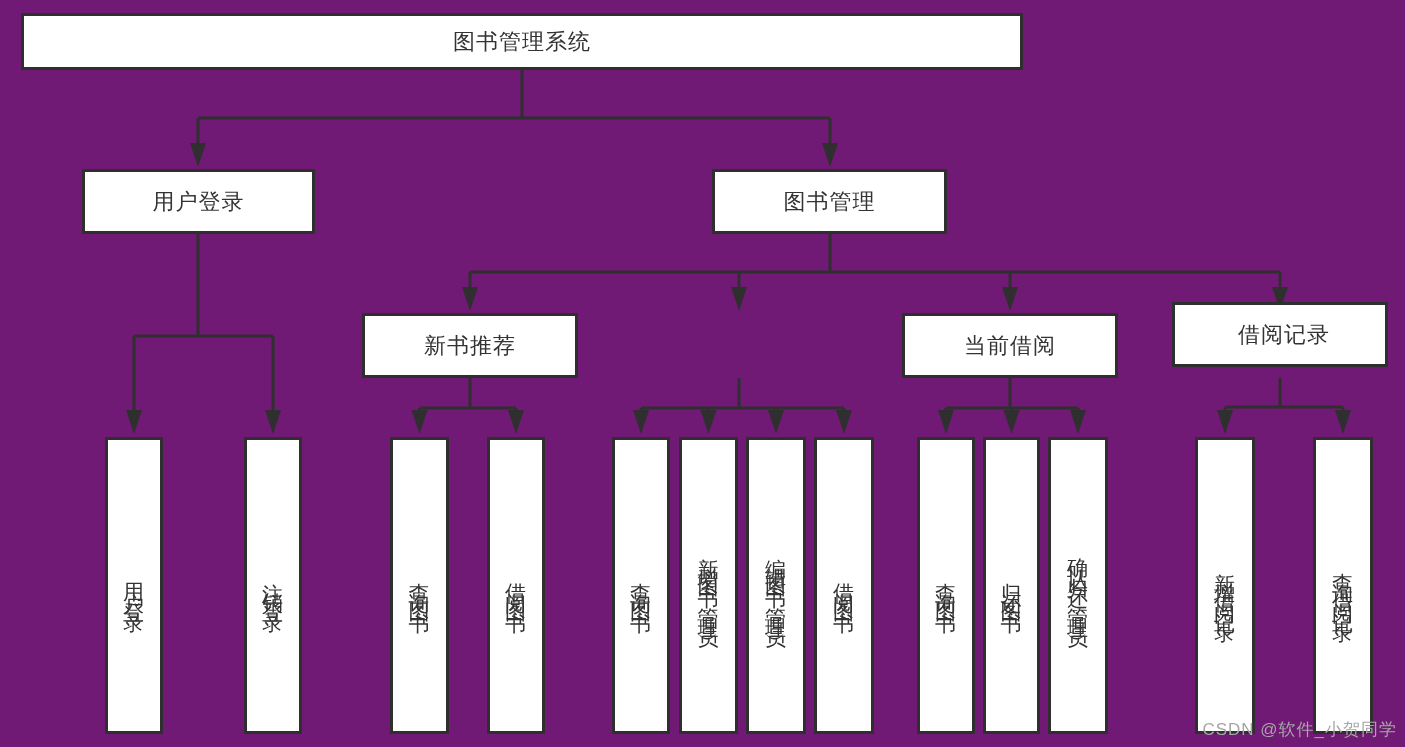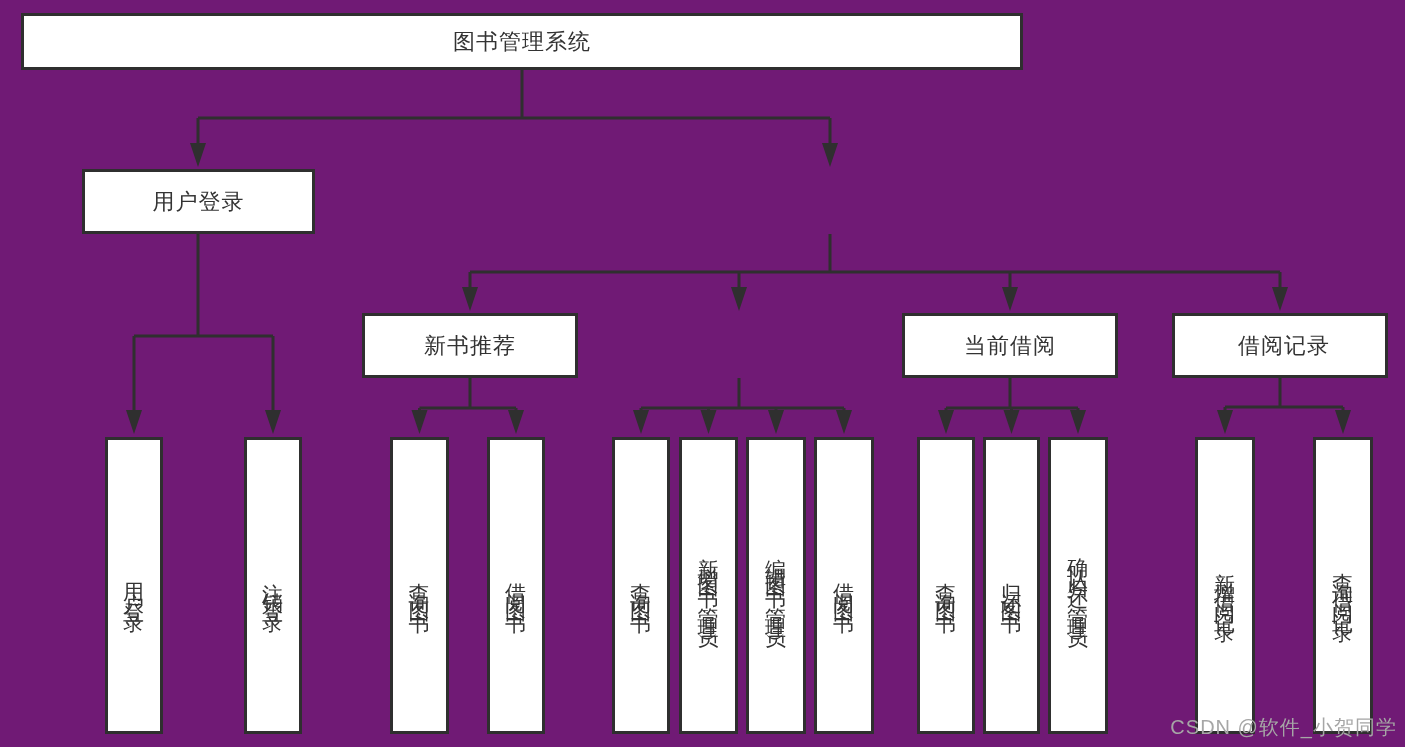--- a/index.html
+++ b/index.html
@@ -23,21 +23,21 @@
   .node.v .vtext{
     writing-mode:vertical-rl;
     font-size:21px;
     letter-spacing:10px;
     line-height:1;
     white-space:nowrap;
   }
   .watermark{
     position:absolute;
     right:8px;bottom:6px;
-    font-size:20px;
+    font-size:17px;
     color:#a6a6a6;
     letter-spacing:1px;
   }
 </style>
 </head>
 <body>
 
 <div class="stage">
 
   <svg class="wires" viewBox="0 0 1405 747" fill="none" stroke="#2f2f2f" stroke-width="3">
@@ -76,28 +76,31 @@
     <path fill="#2f2f2f" stroke="none" d="M1335,410 L1351,410 L1343,434 Z"></path>
   </svg>
 
   <div class="node h" style="left:21px;top:13px;width:1002px;height:57px;">
     <span>图书管理系统</span>
   </div>
 
   <div class="node h" style="left:82px;top:169px;width:233px;height:65px;">
     <span>用户登录</span>
   </div>
+  <div class="node h" style="left:712px;top:169px;width:235px;height:65px;">
+    <span>图书管理</span>
+  </div>
 
   <div class="node h" style="left:362px;top:313px;width:216px;height:65px;text-align:center;">
     <span>新书推荐</span>
   </div>
   <div class="node h" style="left:902px;top:313px;width:216px;height:65px;justify-content:center;">
     <span>当前借阅</span>
   </div>
-  <div class="node h" style="left:1172px;top:313px;width:216px;height:65px;padding-left:8px;">
+  <div class="node h" style="left:1172px;top:302px;width:216px;height:65px;padding-left:8px;">
     <span>借阅记录</span>
   </div>
 
   <div class="node v" style="left:105px;top:437px;width:58px;height:297px;">
     <span class="vtext">用户登录</span>
   </div>
   <div class="node v" style="left:244px;top:437px;width:58px;height:297px;">
     <span class="vtext">注销登录</span>
   </div>
 

